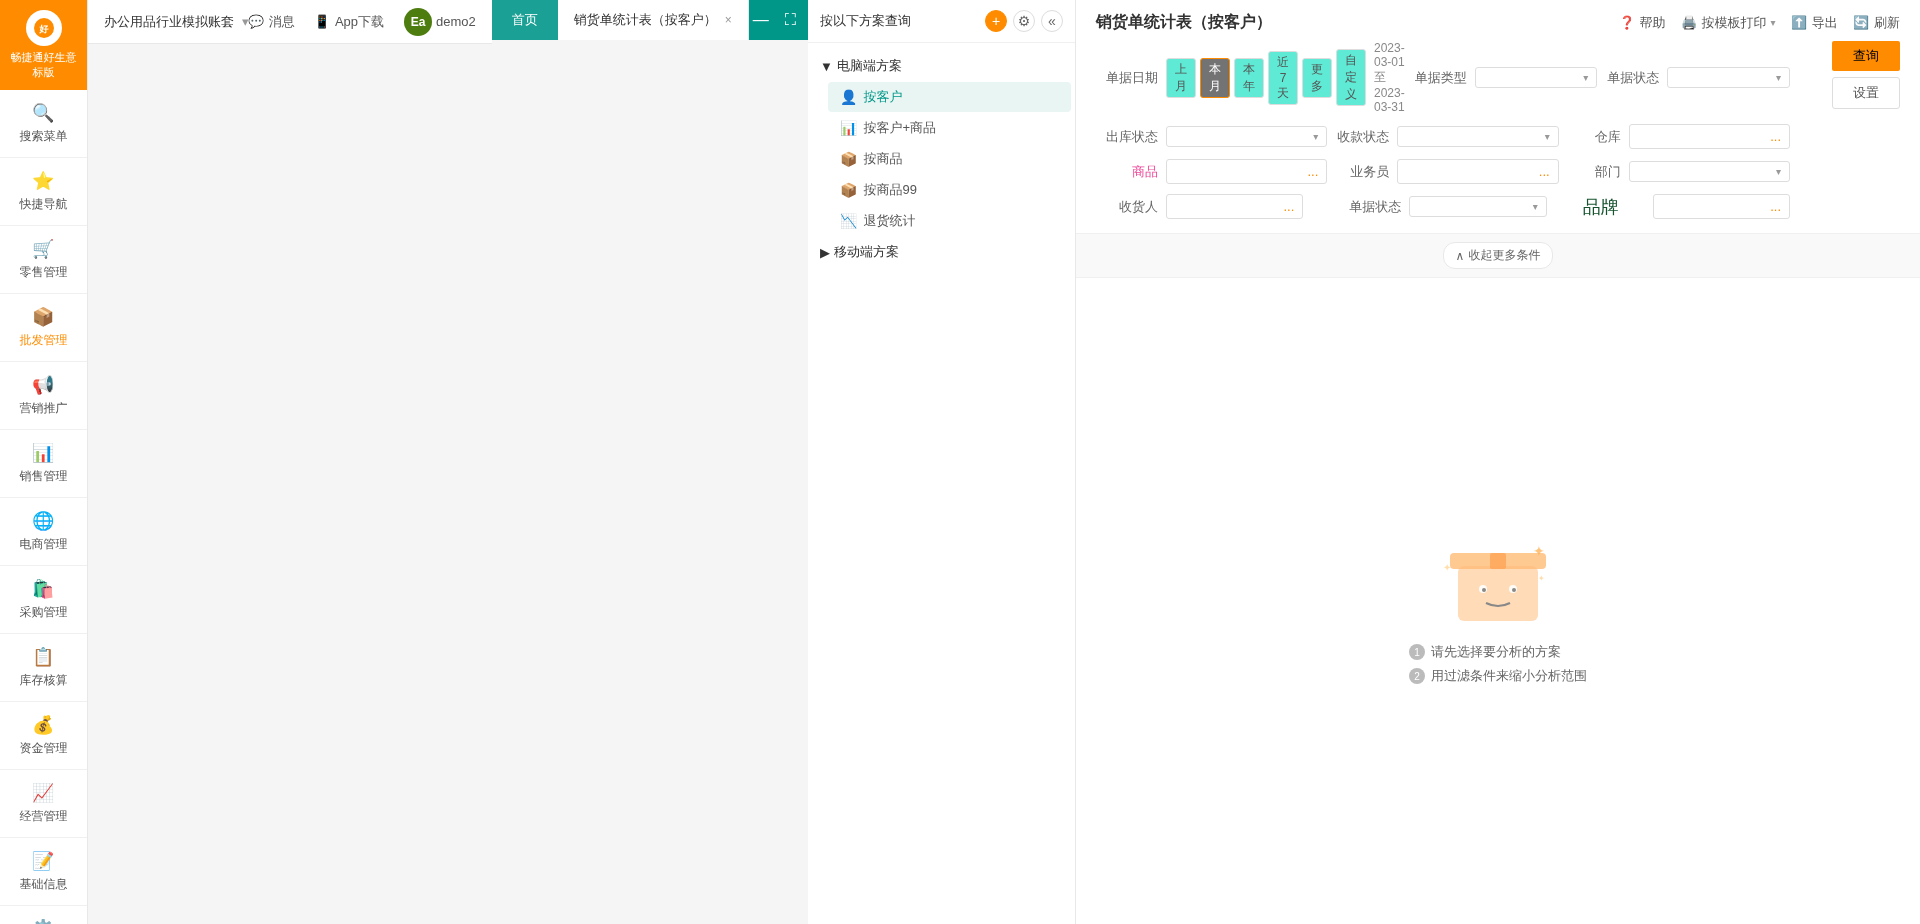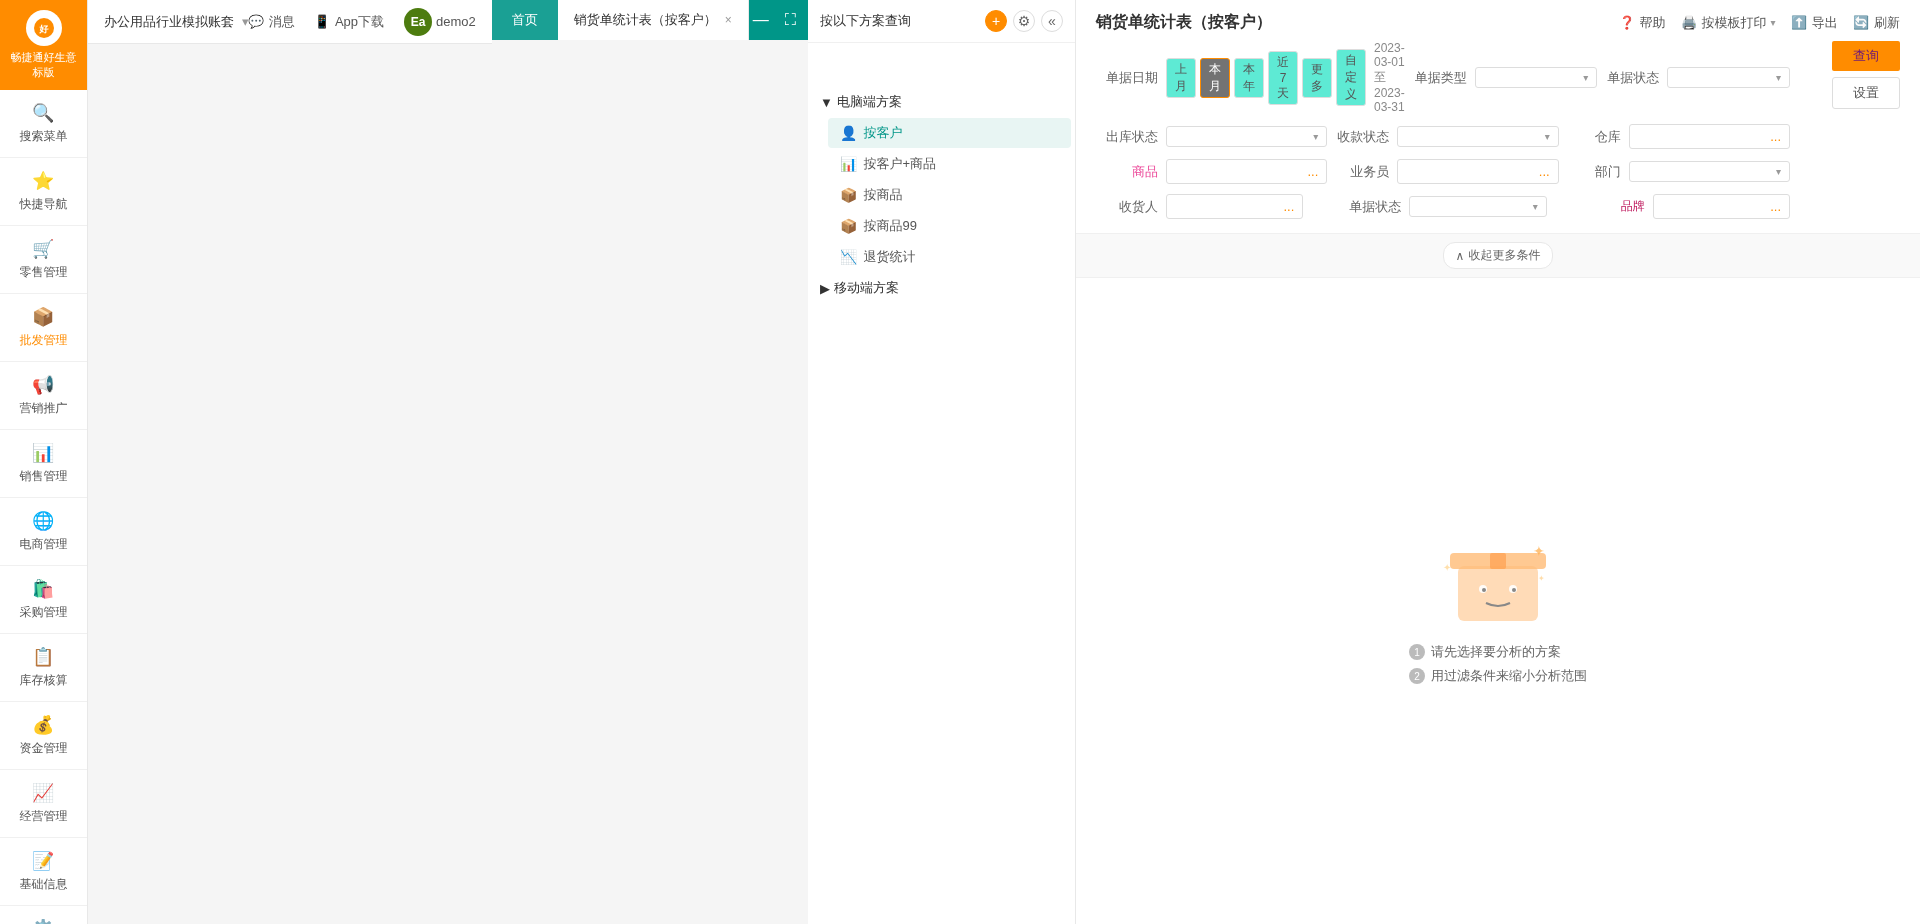--- a/index.html
+++ b/index.html
@@ -178,21 +178,20 @@
 
     
     .left-panel {
       width: 268px;
       background: #fff;
       border-right: 1px solid #e8e8e8;
       flex-shrink: 0;
       display: flex;
       flex-direction: column;
       overflow-y: auto;
-      gap: 36px;
     }
     .left-panel-header {
       display: flex;
       align-items: center;
       padding: 10px 12px;
       border-bottom: 1px solid #f0f0f0;
       gap: 8px;
     }
     .left-panel-title {
       font-size: 13px;
@@ -298,21 +297,21 @@
       cursor: pointer;
       padding: 4px 12px;
       border-radius: 12px;
       background: #fff;
       border: 1px solid #e8e8e8;
     }
 
     
     .btn-query {
       background: #ff8c00;
-      color: #701a75;
+      color: #000000;
       border: none;
       border-radius: 2px;
       padding: 6px 20px;
       font-size: 13px;
       cursor: pointer;
     }
     .btn-settings {
       background: #fff;
       color: #555;
       border: 1px solid #ddd;
@@ -654,21 +653,21 @@
               </div>
             </div>
             <div style="display: flex; align-items: center; flex: 1;">
               <span style="width: 70px; text-align: right; padding-right: 8px; font-size:13px; color:#666; flex-shrink:0;">单据状态</span>
               <div class="col-control" style="flex:1;">
                 <span class="text"></span>
                 <span class="arrow">▾</span>
               </div>
             </div>
             <div style="display: flex; align-items: center; flex: 1; padding-right: 110px;">
-              <span style="width: 70px; text-align: right; padding-right: 8px; font-size:12px; color:#be185d; flex-shrink:0;">品牌</span>
+              <span style="width: 70px; text-align: left; padding-right: 8px; font-size:18px; color:#14532d; flex-shrink:0;">品牌</span>
               <div class="col-control" style="flex:1;">
                 <span class="text"></span>
                 <span class="dots" style="color:#ff8c00;">...</span>
               </div>
             </div>
           </div>
         </div>
 
         <div class="collapse-row">
           <div class="collapse-btn">

